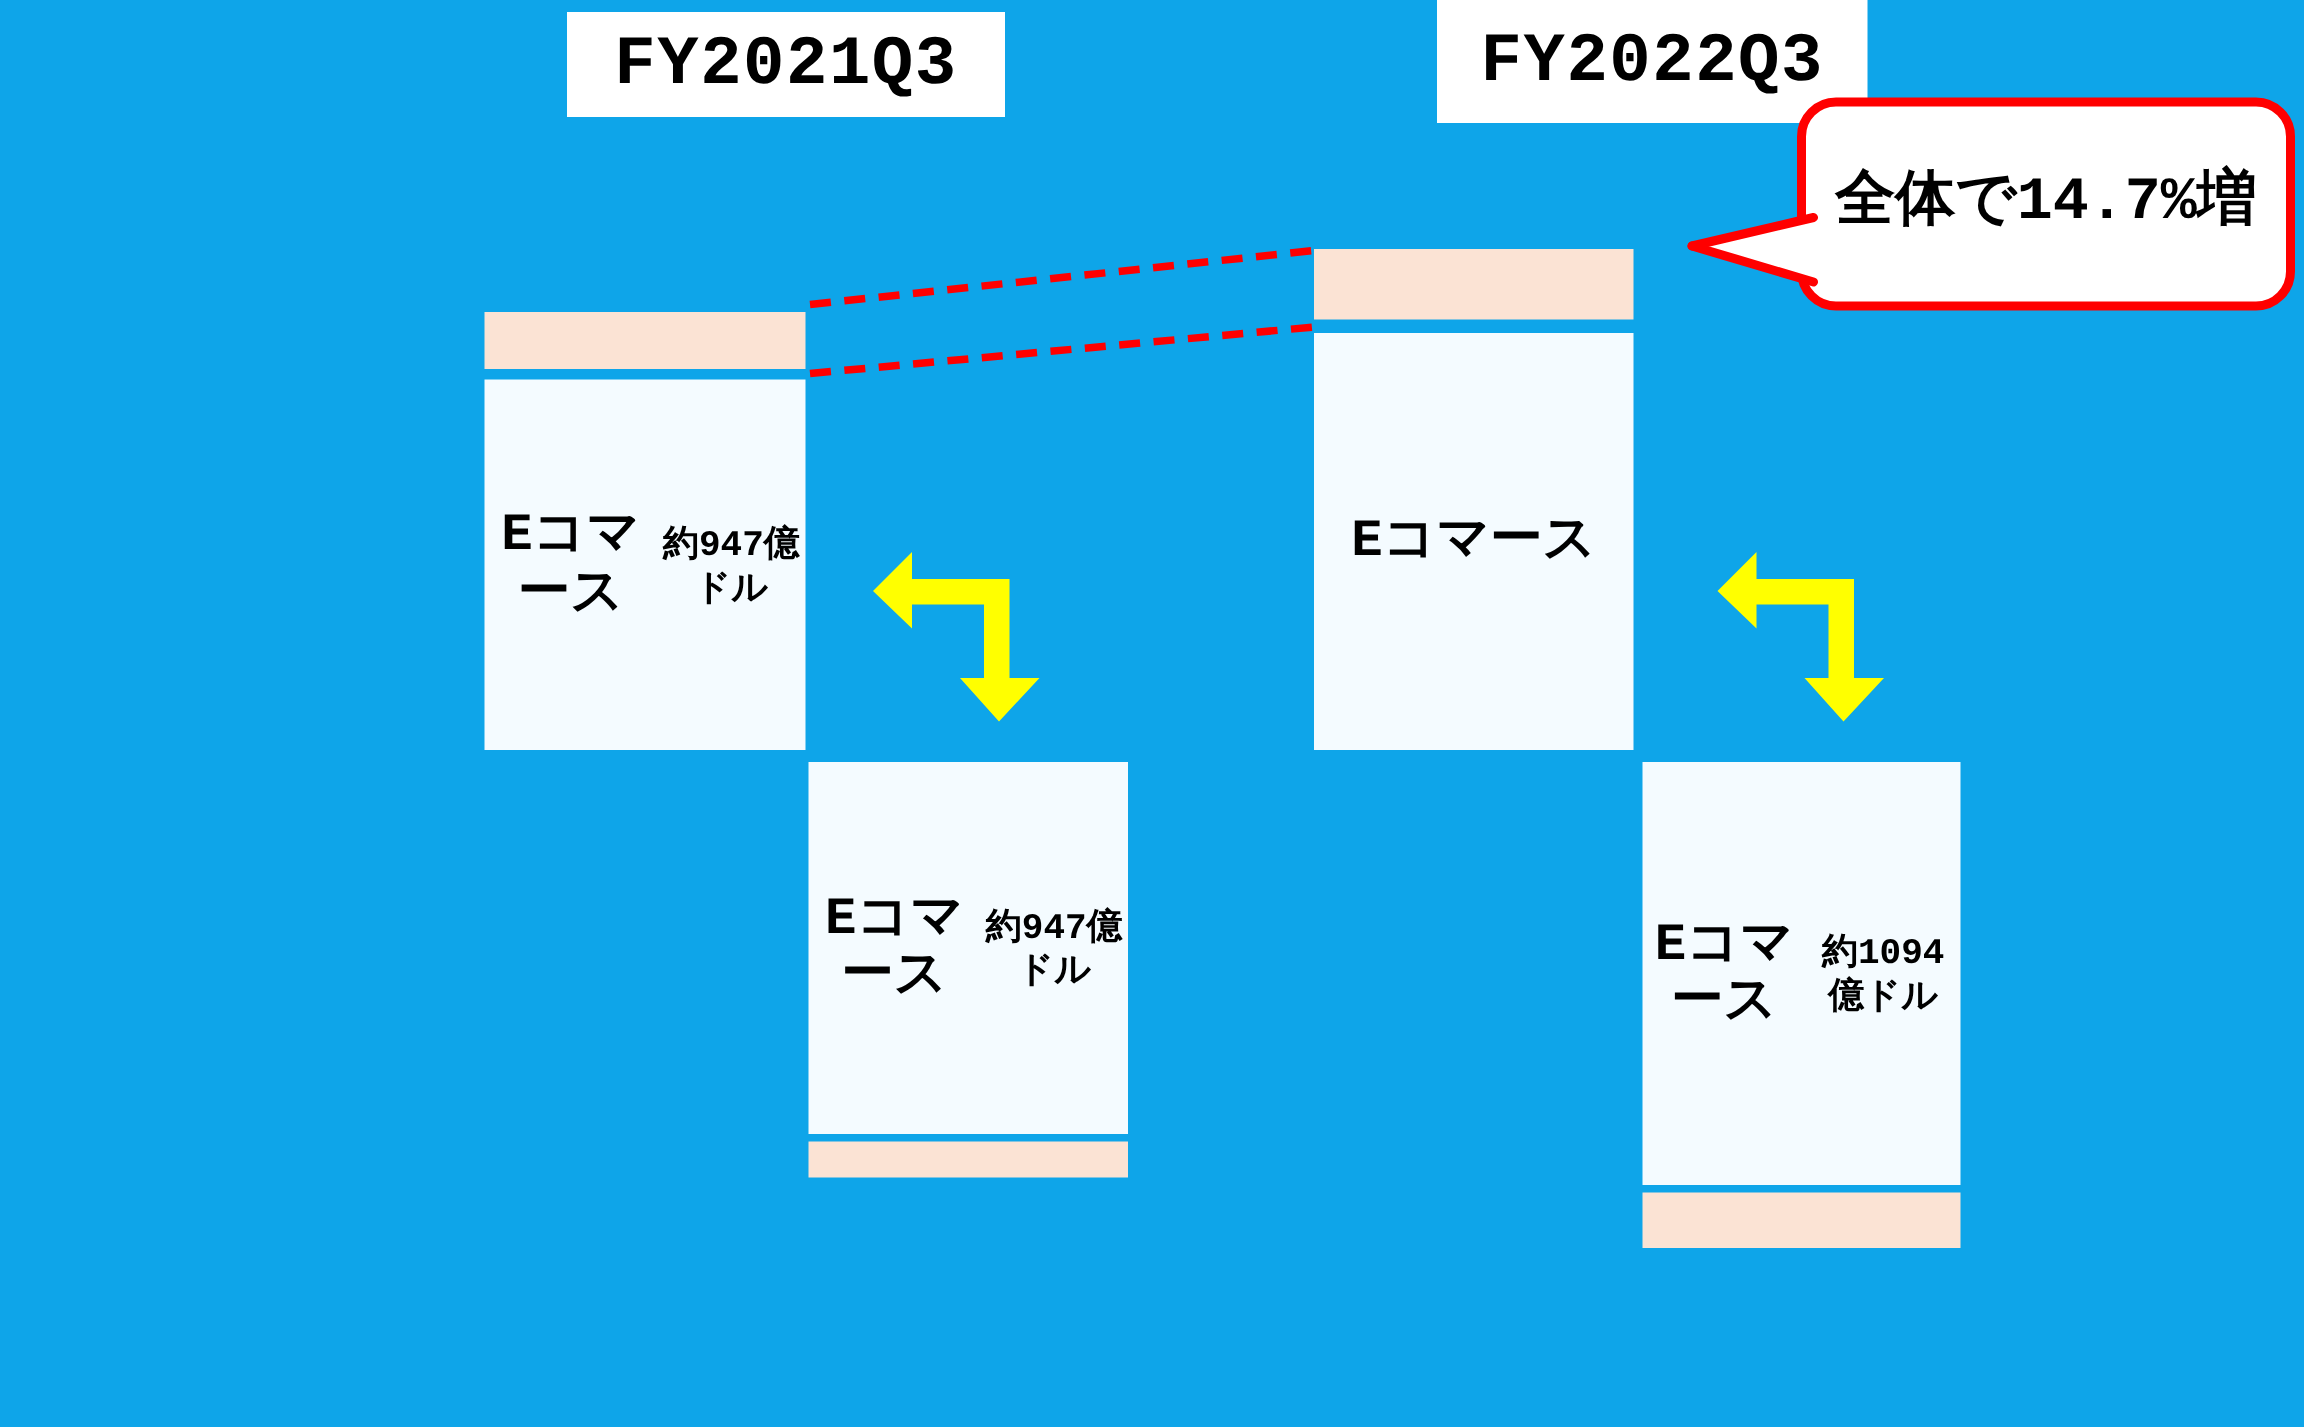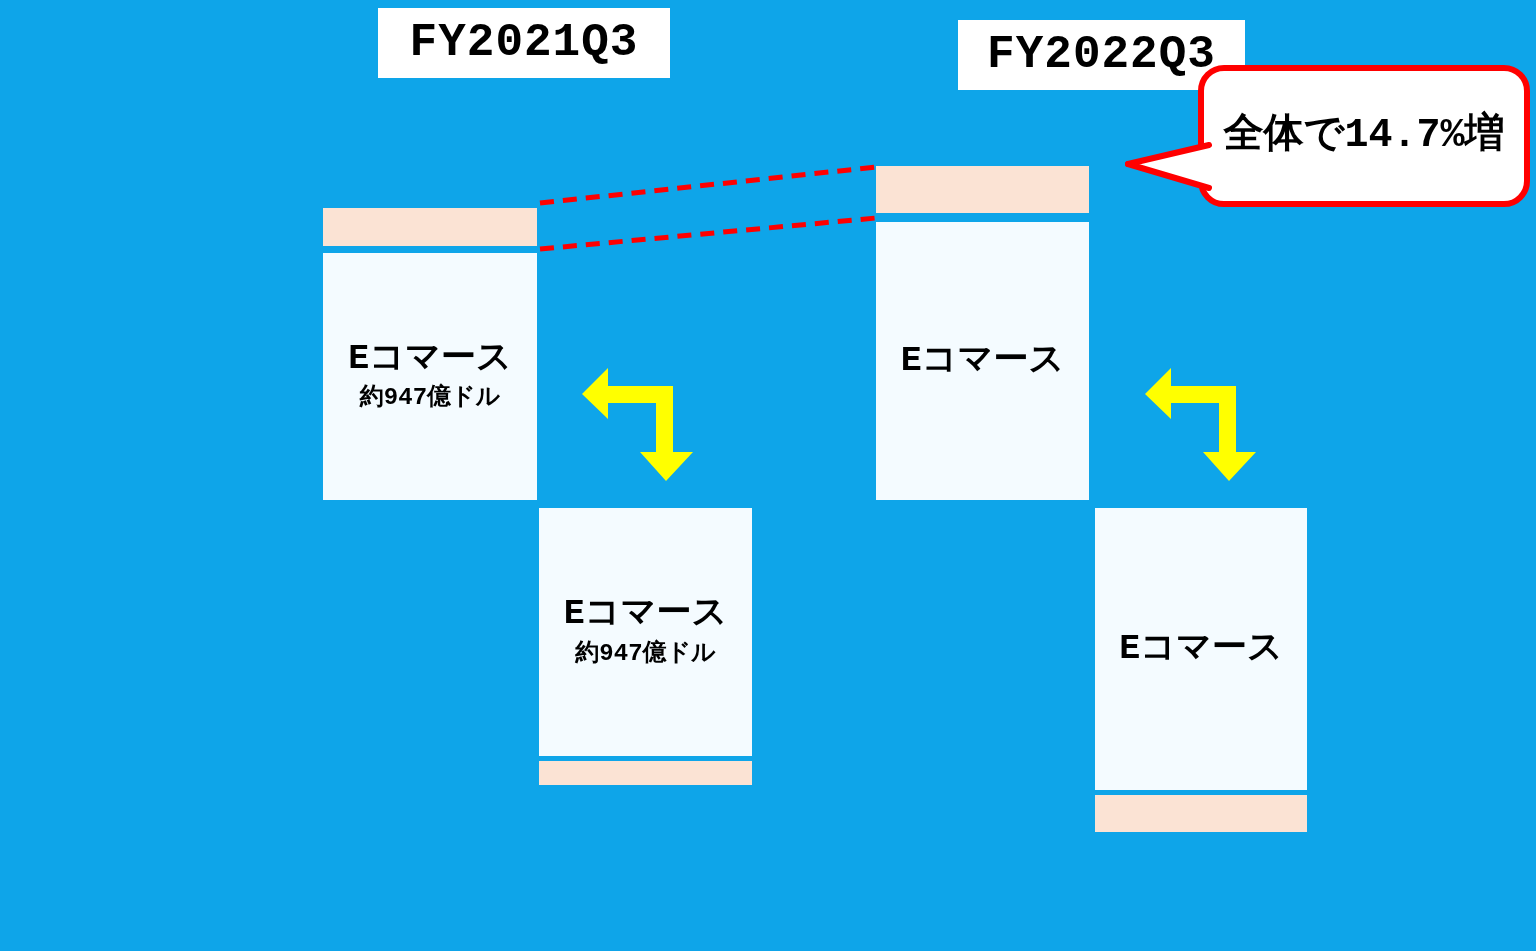--- a/index.html
+++ b/index.html
@@ -30,21 +30,21 @@
   .seg {
     position: absolute;
     box-sizing: border-box;
   }
   .seg.aws { background: #FBE3D4; }
   .seg.ec  { background: #F4FBFF; }
   .seg-label {
     position: absolute;
     inset: 0;
     display: flex;
-    flex-direction: column;
+    flex-direction: row;
     align-items: center;
     justify-content: center;
     color: #000000;
     text-align: center;
   }
   .seg-label .l1 {
     font-size: 35px;
     font-weight: bold;
     line-height: 1.1;
   }
@@ -84,21 +84,21 @@
   }
 </style>
 </head>
 <body>
 
 <div id="canvas">
 
   <div class="title-box" style="left:378px; top:8px; width:292px; height:70px;">
     <span>FY2021Q3</span>
   </div>
-  <div class="title-box" style="left:958px; top:20px; width:287px; height:70px;">
+  <div class="title-box" style="left:958px; top:0; width:287px; height:82px;">
     <span>FY2022Q3</span>
   </div>
 
   <div class="seg aws" style="left:323px; top:208px; width:214px; height:38px;"></div>
   <div class="seg ec" style="left:323px; top:253px; width:214px; height:247px;">
     <div class="seg-label">
       <span class="l1">Eコマース</span>
       <span class="l2">約947億ドル</span>
     </div>
   </div>
@@ -114,20 +114,21 @@
   <div class="seg aws" style="left:876px; top:166px; width:213px; height:47px;"></div>
   <div class="seg ec" style="left:876px; top:222px; width:213px; height:278px;">
     <div class="seg-label">
       <span class="l1">Eコマース</span>
     </div>
   </div>
 
   <div class="seg ec" style="left:1095px; top:508px; width:212px; height:282px;">
     <div class="seg-label">
       <span class="l1">Eコマース</span>
+      <span class="l2">約1094億ドル</span>
     </div>
   </div>
   <div class="seg aws" style="left:1095px; top:795px; width:212px; height:37px;"></div>
 
   <div class="callout">
     <span>全体で14.7%増</span>
   </div>
 
   <svg class="overlay" viewBox="0 0 1536 951">
 

